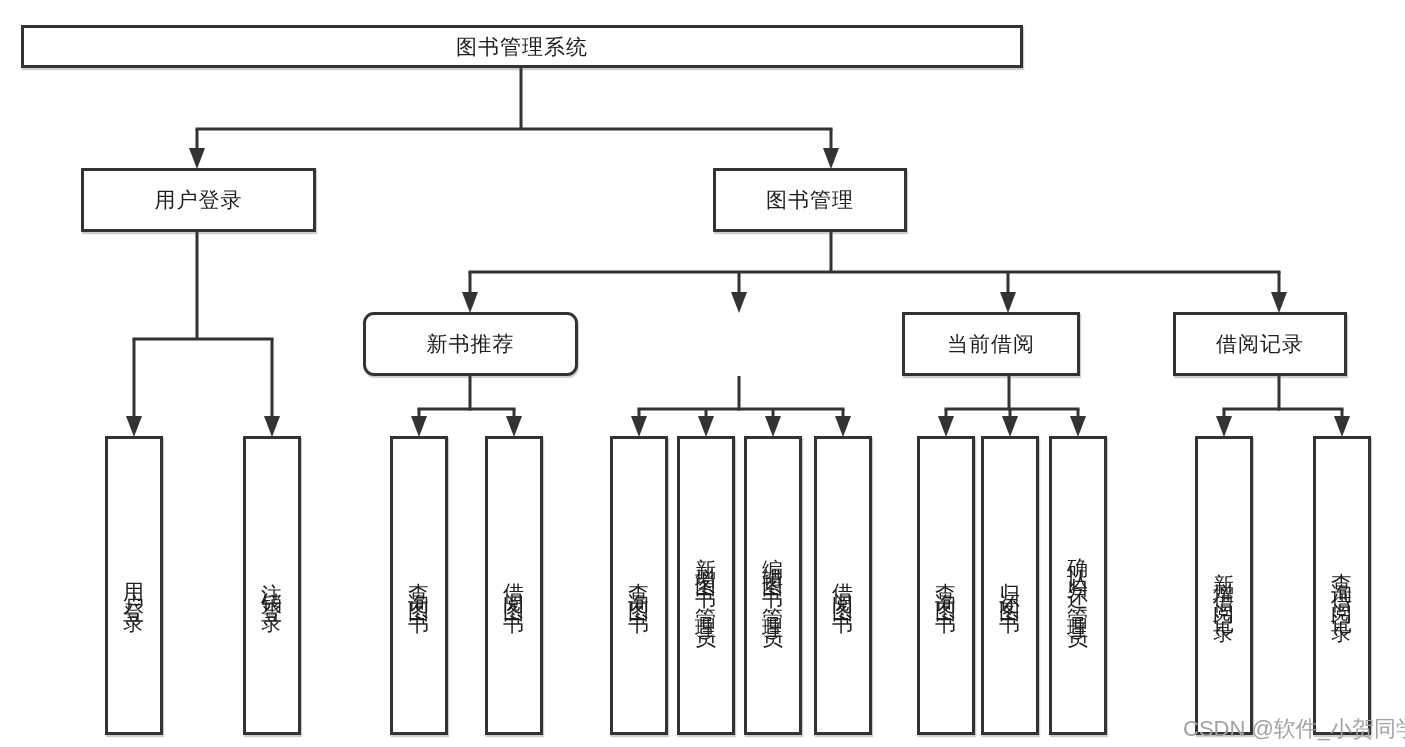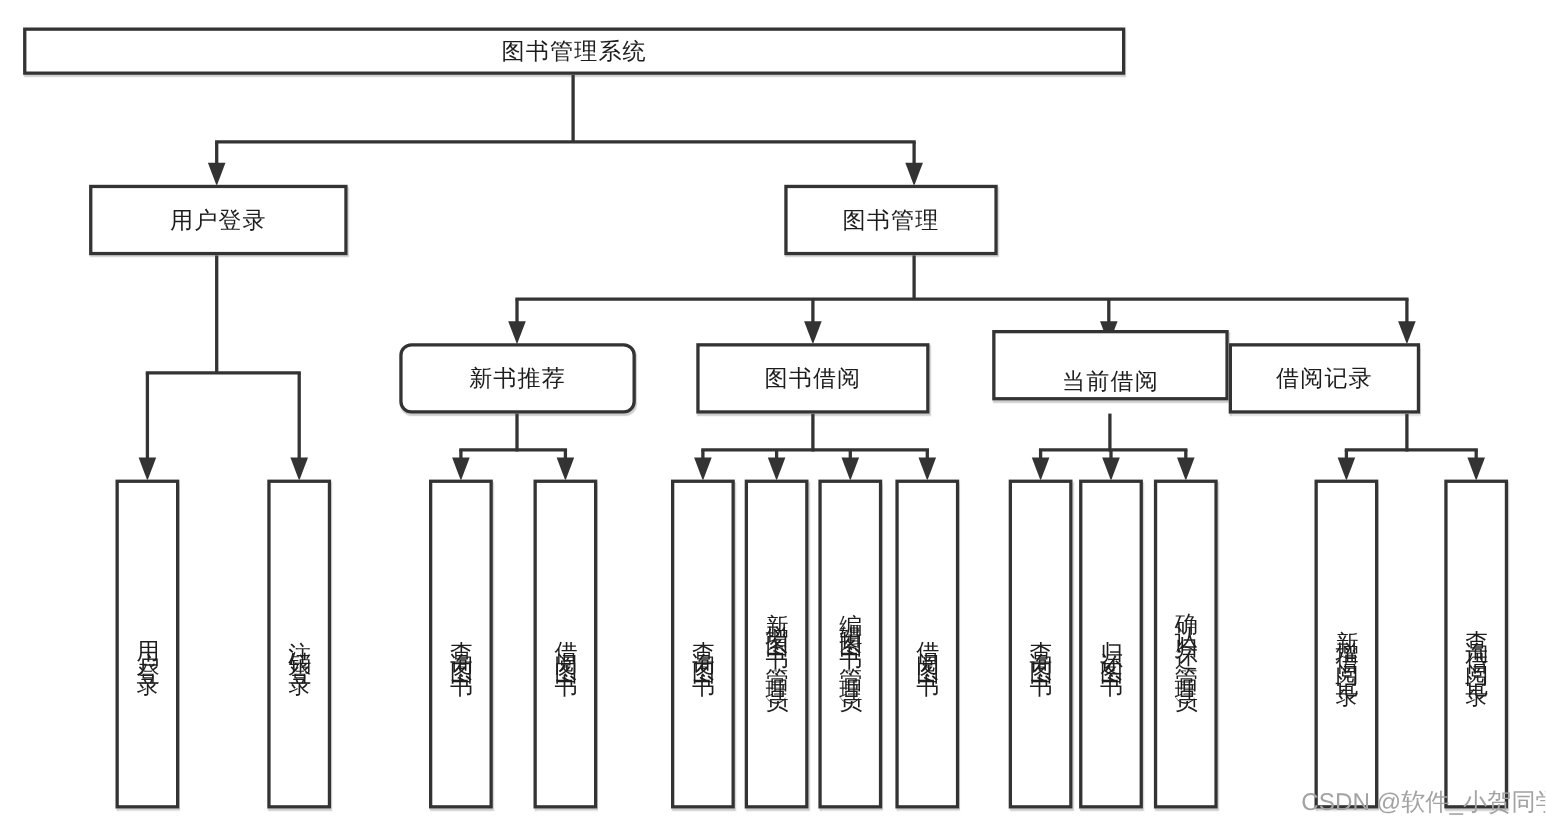--- a/index.html
+++ b/index.html
@@ -139,27 +139,24 @@
   <div class="node" style="left:81px; top:168px; width:235px; height:64px;">
     <span class="hlabel">用户登录</span>
   </div>
   <div class="node" style="left:713px; top:168px; width:194px; height:64px;">
     <span class="hlabel">图书管理</span>
   </div>
 
   <div class="node" style="left:363px; top:312px; width:215px; height:64px;border-radius:11px;">
     <span class="hlabel">新书推荐</span>
   </div>
-  <div class="node" style="left:633px; top:312px; width:212px; height:64px;">
-    <span class="hlabel">图书借阅</span>
-  </div>
-  <div class="node" style="left:902px; top:300px; width:215px; height:64px;align-items:flex-end;">
+  <div class="node" style="left:902px; top:312px; width:178px; height:64px;">
     <span class="hlabel">当前借阅</span>
   </div>
-  <div class="node" style="left:1117px; top:312px; width:174px; height:64px;">
+  <div class="node" style="left:1173px; top:312px; width:174px; height:64px;">
     <span class="hlabel">借阅记录</span>
   </div>
 
   <div class="node vbox" style="left:105px; top:436px; width:58px; height:299px;">
     <span class="vlabel">用户登录</span>
   </div>
   <div class="node vbox" style="left:243px; top:436px; width:58px; height:299px;">
     <span class="vlabel">注销登录</span>
   </div>
 

